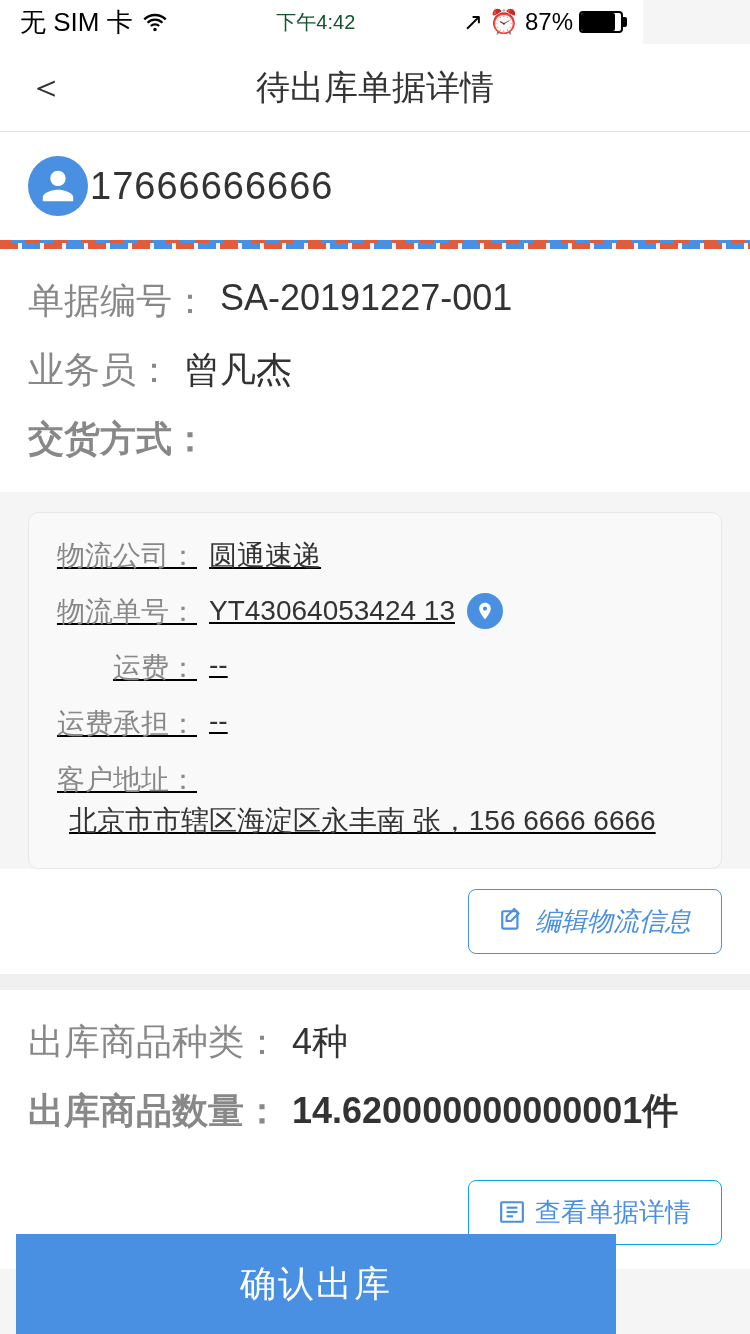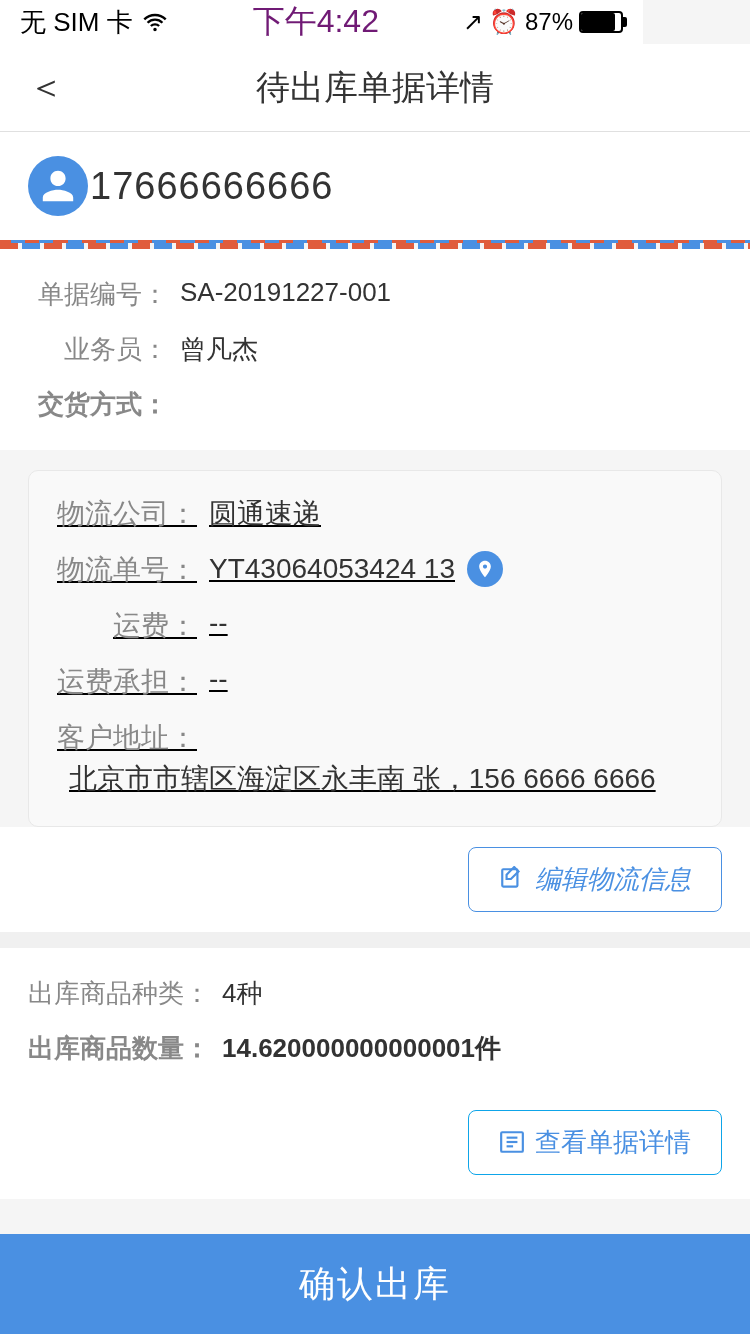--- a/index.html
+++ b/index.html
@@ -24,22 +24,22 @@
       font-size: 28px;
     }
     .status-left {
       font-size: 26px;
       color: #000;
       display: flex;
       align-items: center;
       gap: 8px;
     }
     .status-center {
-      font-size: 32px;
-      color: #701a75;
+      font-size: 20px;
+      color: #14532d;
       font-weight: 500;
     }
     .status-right {
       display: flex;
       align-items: center;
       gap: 6px;
       font-size: 24px;
       color: #000;
     }
     .battery-icon {
@@ -145,21 +145,21 @@
     
     .info-section {
       background: #fff;
       padding: 28px 28px;
       margin-top: 0;
     }
     .info-row {
       display: flex;
       align-items: flex-start;
       margin-bottom: 20px;
-      font-size: 26px;
+      font-size: 36px;
     }
     .info-row:last-child { margin-bottom: 0; font-weight: bold; }
     .info-label {
       color: #888;
       min-width: 140px;
       text-align: right;
       flex-shrink: 0;
     }
     .info-value {
       color: #333;
@@ -283,22 +283,22 @@
     .content-wrapper {
       display: flex;
       flex-direction: column;
       min-height: calc(1334px - 44px - 88px);
     }
 
     
     .bottom-bar {
       position: fixed;
       bottom: 0;
-      left: 0;
-      width: 750px;
+      left: 16px;
+      width: 600px;
       height: 100px;
       background: #4a90e2;
       display: flex;
       align-items: center;
       justify-content: center;
     }
     .confirm-btn {
       font-size: 36px;
       color: #fff;
       font-weight: 500;

